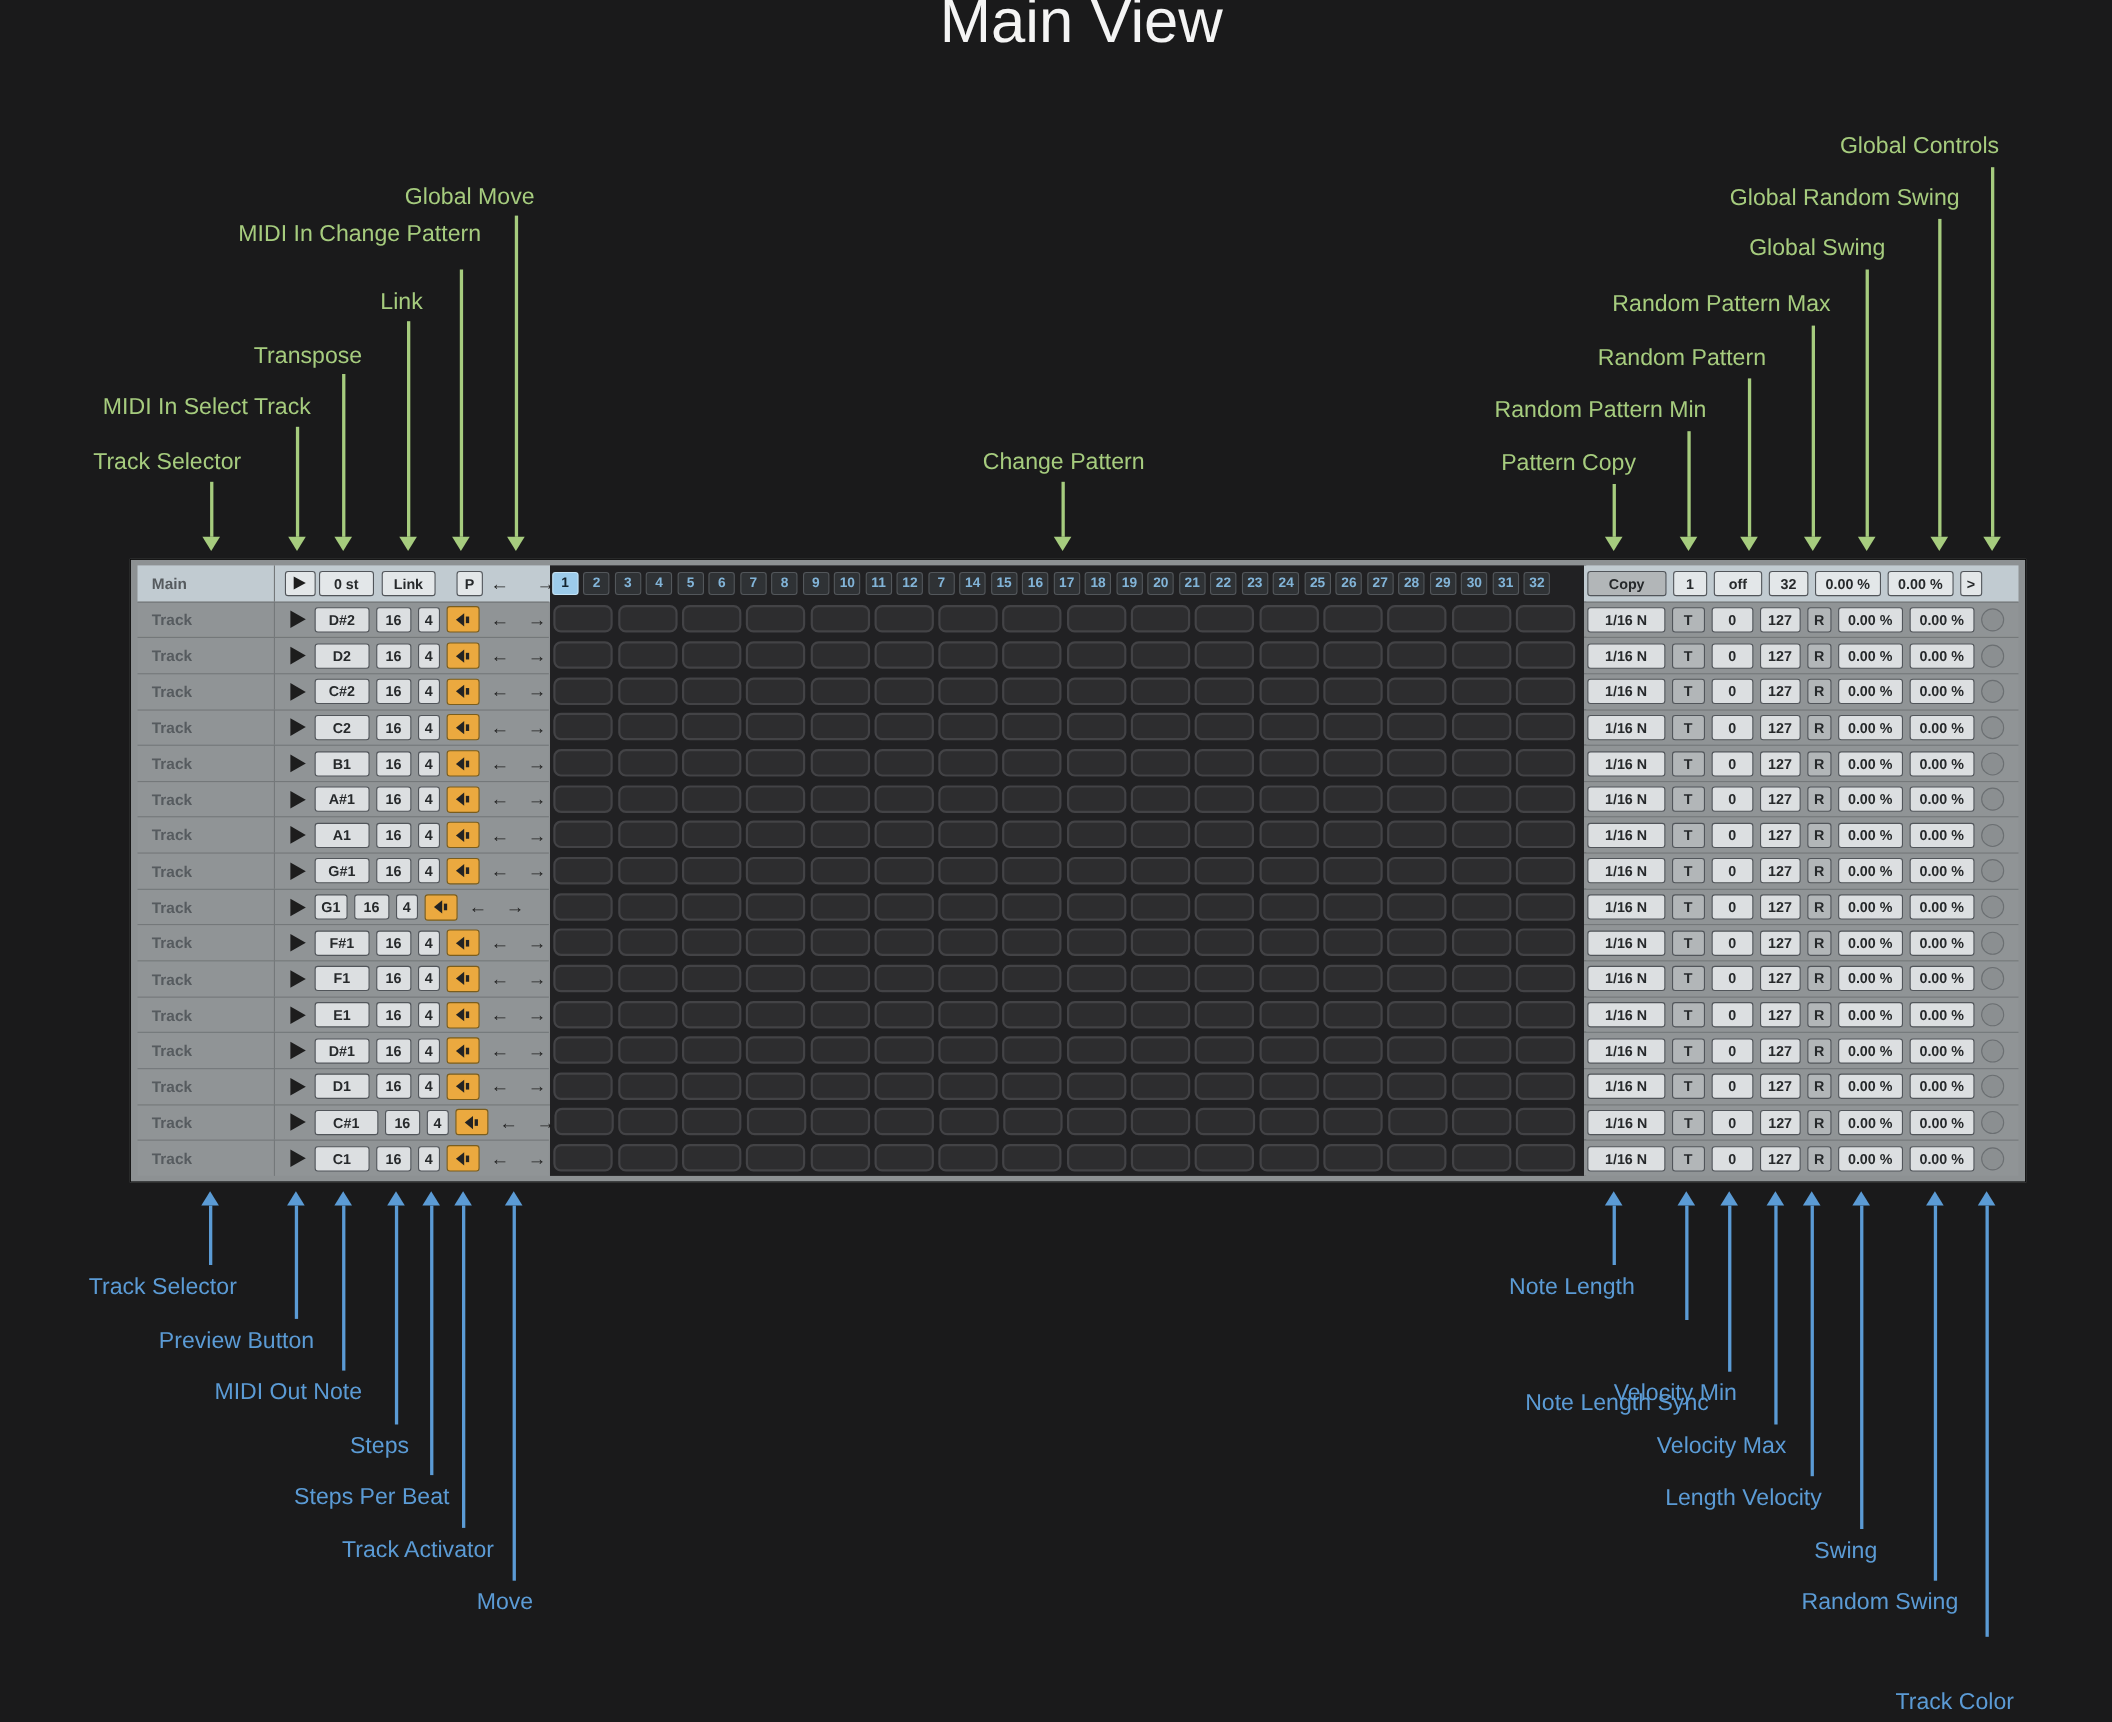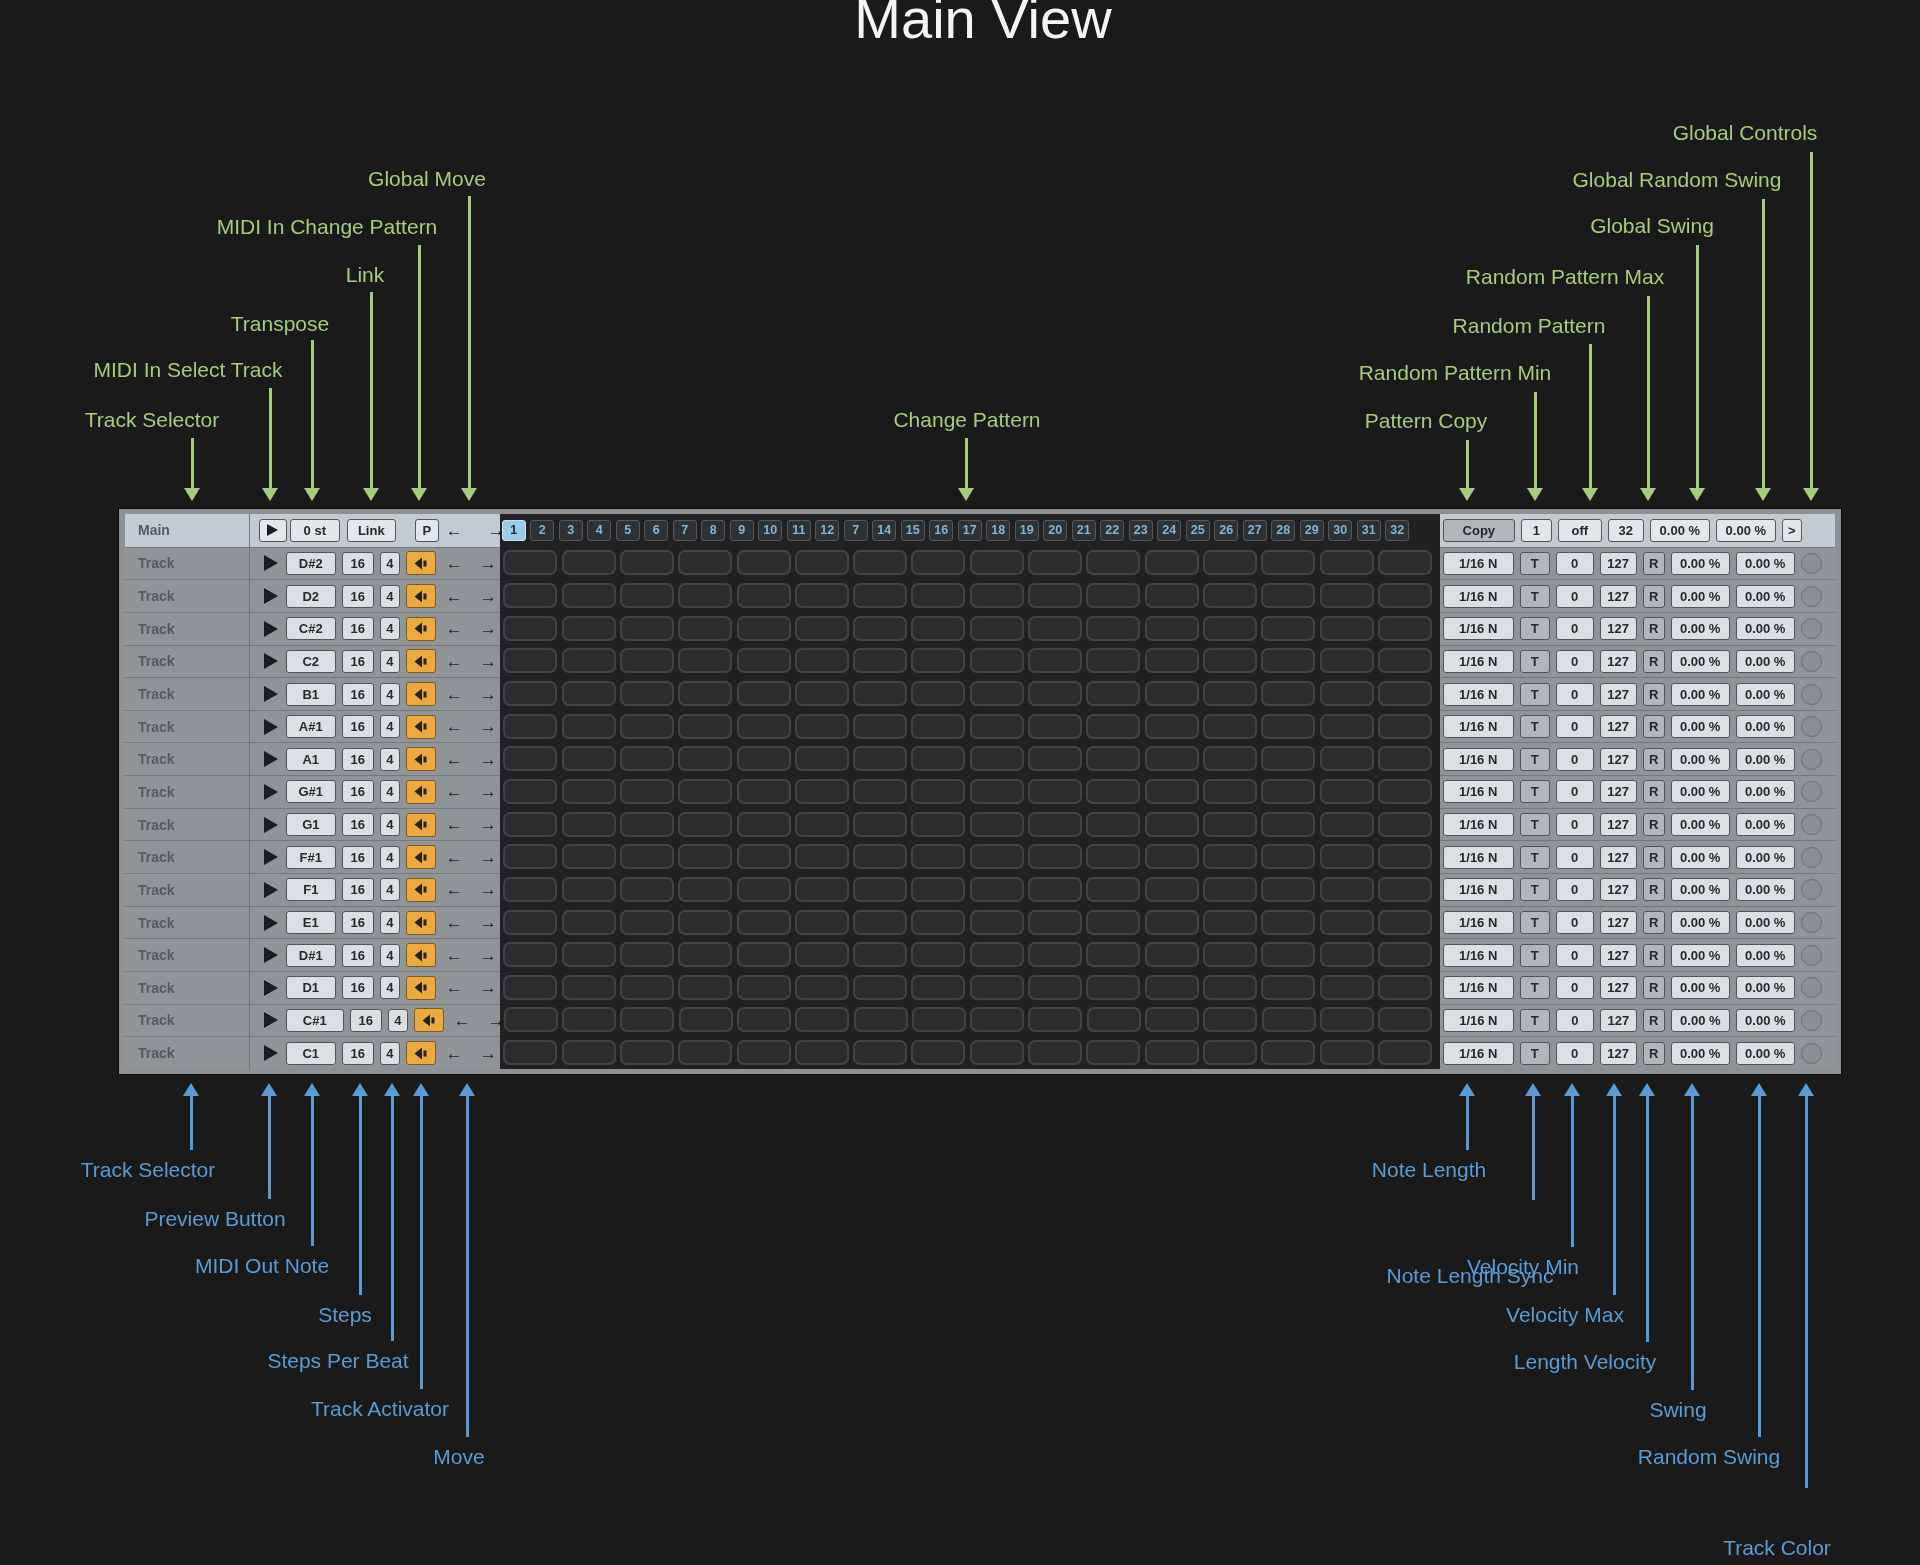--- a/index.html
+++ b/index.html
@@ -73,21 +73,21 @@
 </style>
 </head>
 <body>
 
 <div class="page-title">Main View</div>
 
 <span class="co g" style="left:152px;top:408px">Track Selector</span>
 <span class="co g" style="left:188px;top:358px">MIDI In Select Track</span>
 <span class="co g" style="left:280px;top:312px">Transpose</span>
 <span class="co g" style="left:365px;top:263px">Link</span>
-<span class="co g" style="left:327px;top:215px">MIDI In Change Pattern</span>
+<span class="co g" style="left:327px;top:201px">MIDI In Change Pattern</span>
 <span class="co g" style="left:427px;top:167px">Global Move</span>
 <span class="co g" style="left:967px;top:408px">Change Pattern</span>
 <span class="co g" style="left:1426px;top:409px">Pattern Copy</span>
 <span class="co g" style="left:1455px;top:361px">Random Pattern Min</span>
 <span class="co g" style="left:1529px;top:314px">Random Pattern</span>
 <span class="co g" style="left:1565px;top:265px">Random Pattern Max</span>
 <span class="co g" style="left:1652px;top:214px">Global Swing</span>
 <span class="co g" style="left:1677px;top:168px">Global Random Swing</span>
 <span class="co g" style="left:1745px;top:121px">Global Controls</span>
 
@@ -588,21 +588,21 @@
       </div>
     </div>
   </div>
 
   <div class="row track-row">
     <div class="cell c-label">
       <span>Track</span>
     </div>
     <div class="cell c-left">
       <span class="play-tri" style="margin-left:14px"></span>
-      <div class="vbox" style="margin-left:8px;width:50px">G1</div>
+      <div class="vbox" style="margin-left:8px;width:30px">G1</div>
       <div class="vbox" style="margin-left:6px;width:32px">16</div>
       <div class="vbox" style="margin-left:6px;width:20px">4</div>
       <div class="spk" style="margin-left:6px">
         <svg width="15" height="13" viewBox="0 0 15 13">
           <polygon points="9,0.5 9,12.5 1.5,6.5" fill="#232323"></polygon>
           <rect x="10.5" y="3.5" width="3" height="6" fill="#232323"></rect>
         </svg>
       </div>
       <span class="mv" style="margin-left:10px">←</span>
       <span class="mv" style="margin-left:17px">→</span>

